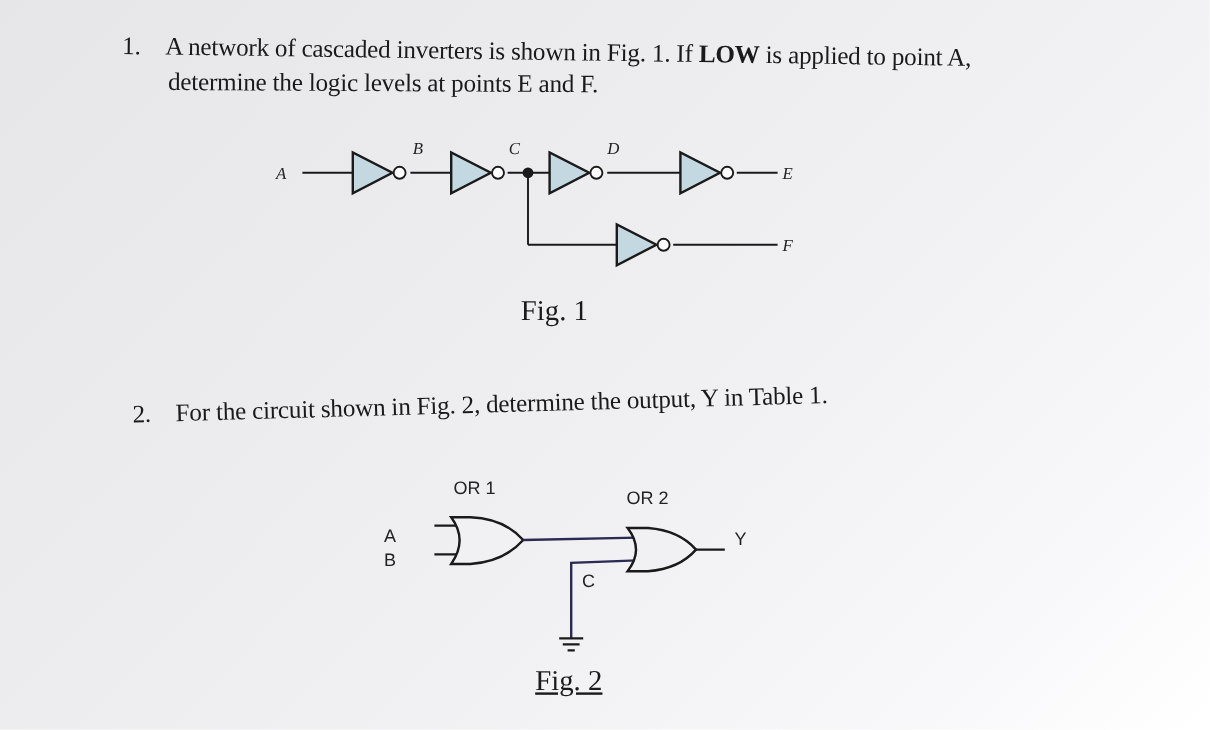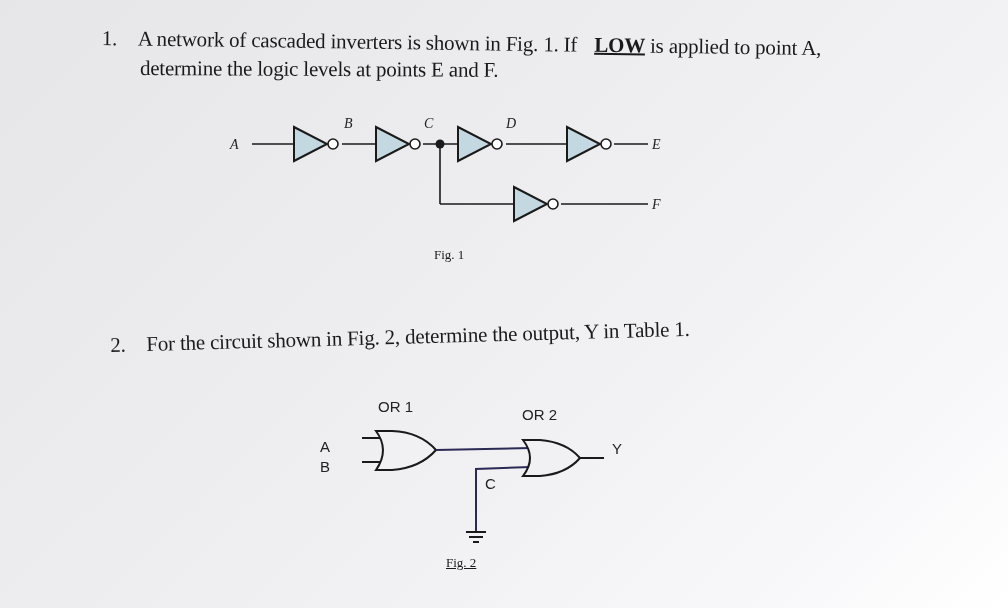--- a/index.html
+++ b/index.html
@@ -1,22 +1,22 @@
 <!DOCTYPE html>
 <html><head>
 <meta charset="utf-8">
 <style>
   html,body{margin:0;padding:0;}
   body{width:1008px;height:608px;overflow:hidden;position:relative;
     background:linear-gradient(135deg,#e6e6e8 0%,#ececee 35%,#f1f1f3 60%,#f8f8fa 85%,#ffffff 100%);
     font-family:"Liberation Serif",serif;color:#1a1a1a;}
   .q{position:absolute;font-size:21px;letter-spacing:-0.2px;transform-origin:left top;}
   .num{display:inline-block;width:36px;}
-  .low{font-weight:bold;text-decoration:underline;text-decoration-thickness:2px;margin-left:12px;}
-  .fig-label{position:absolute;font-size:13px;}
+  .low{font-weight:bold;text-decoration-thickness:2px;}
+  .fig-label{position:absolute;font-size:24px;}
   svg{position:absolute;left:0;top:0;}
   .lbl-serif{font-family:"Liberation Serif",serif;font-style:italic;font-size:14px;fill:#222;}
   .lbl-sans{font-family:"Liberation Sans",sans-serif;font-size:15px;fill:#222;}
 </style>
 </head>
 <body>
 
 <div class="q" style="left:102px;top:26px;transform:rotate(0.8deg);">
   <span class="num">1.</span><span>A network of cascaded inverters is shown in Fig. 1. If </span><span class="low">LOW</span><span> is applied to point A,</span>
 </div>

